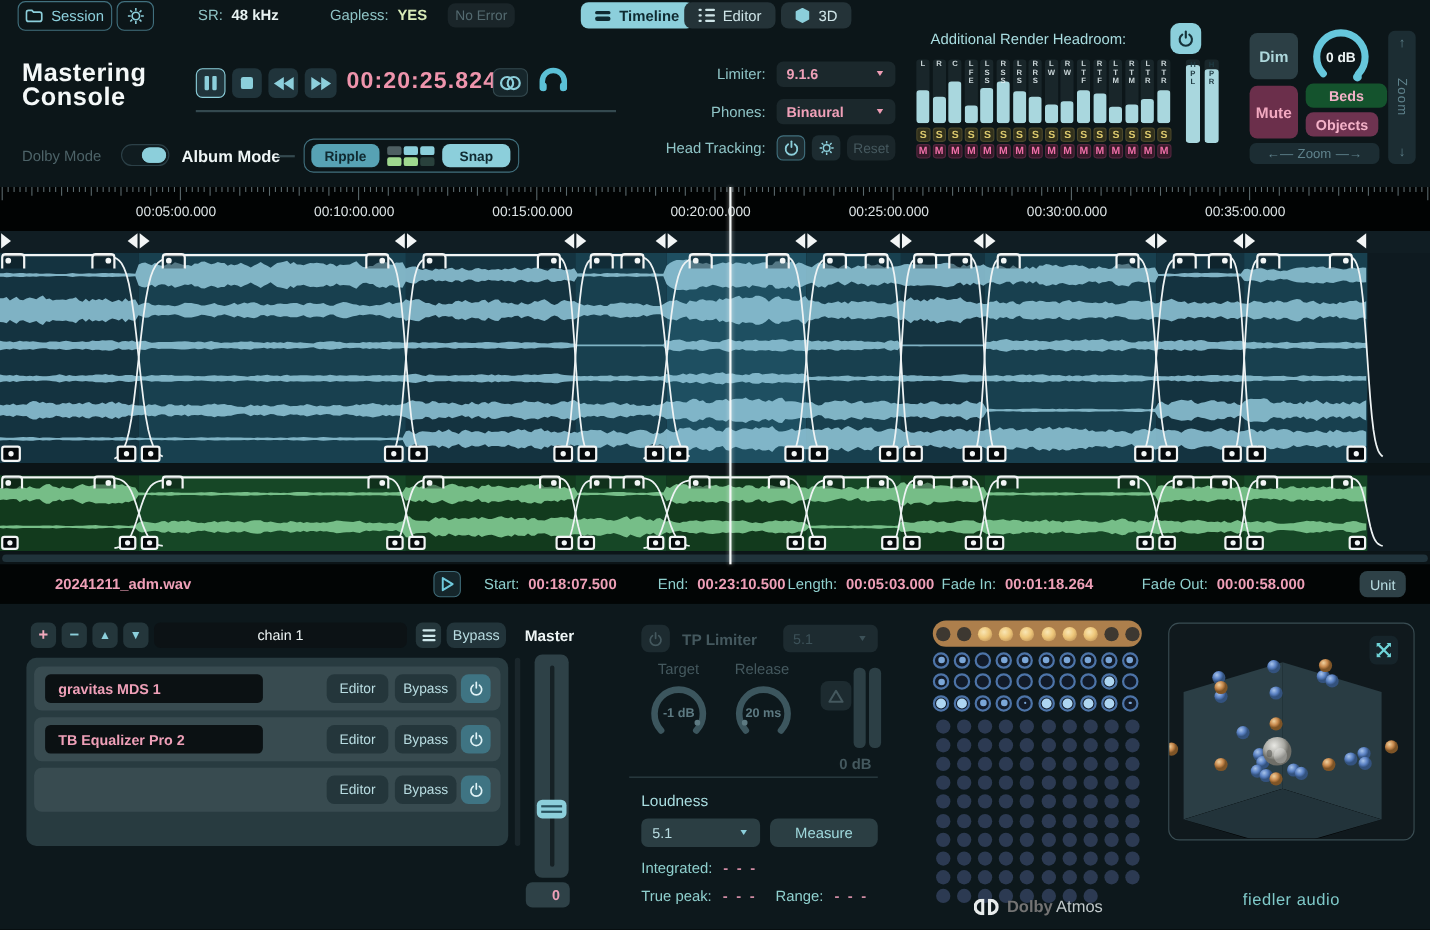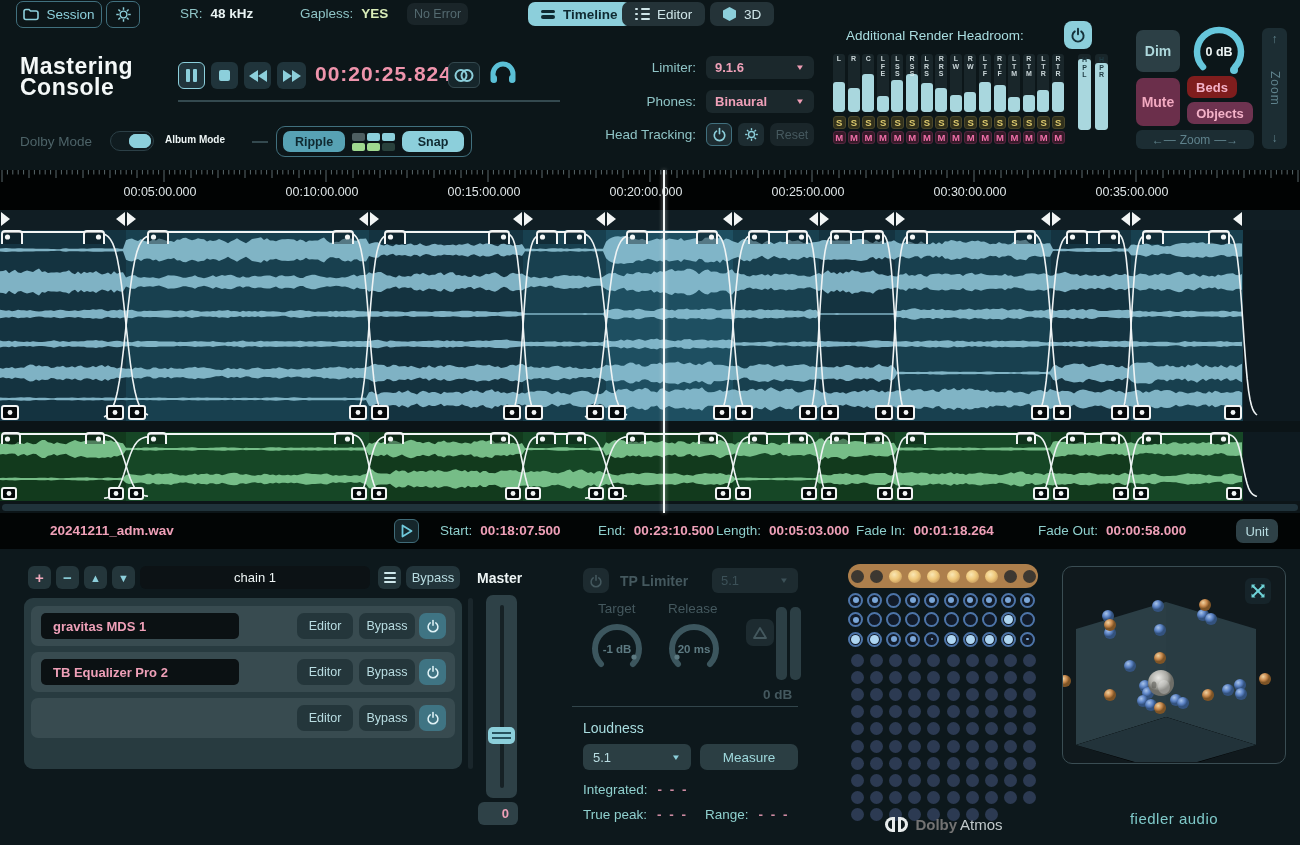--- a/index.html
+++ b/index.html
@@ -30,21 +30,21 @@
   .ed-icon i:before{ content:""; position:absolute; left:-6px; top:0; width:2.5px; height:2.5px; background:currentColor; border-radius:1px;}
   .hex{ width:13px; height:14px; background:#8ccfdb; clip-path:polygon(50% 0,100% 25%,100% 75%,50% 100%,0 75%,0 25%); }
   #logo{ left:20px; top:56px; color:#f4f8f8; font-weight:bold; font-size:23px; line-height:20.5px; letter-spacing:.5px;}
   .transport{ position:absolute; width:27px; height:27px; border-radius:6px; background:#20343b;
               display:flex; align-items:center; justify-content:center; cursor:pointer; }
   .tri-r{ width:0; height:0; border-style:solid; border-width:6px 0 6px 9px; border-color:transparent transparent transparent #8ccfdb; }
   .tri-l{ width:0; height:0; border-style:solid; border-width:6px 9px 6px 0; border-color:transparent #8ccfdb transparent transparent; }
   #timecode{ left:288px; top:62px; font-size:21px; letter-spacing:1px; color:#ef94ac; font-weight:bold; }
   #transport-divider{ left:178px; top:100px; width:382px; height:2px; background:#34494f; }
   #batch-label{ left:20px; top:134px; font-size:13.5px; color:#4d6368; }
-  #album-label{ left:165px; top:134px; font-size:10px; color:#eef5f5; font-weight:bold; }
+  #album-label{ left:165px; top:134px; font-size:15px; color:#eef5f5; font-weight:bold; }
   #mode-toggle{ left:110px; top:131px; width:44px; height:20px; border-radius:10px; background:#101c20;
                 border:1px solid #2c4047; cursor:pointer; }
   #mode-toggle .knob{ position:absolute; right:2px; top:2px; width:22px; height:14px; border-radius:7px; background:#8ccfdb; }
   #mode-dash{ left:252px; top:141px; width:16px; height:2px; background:#34494f; }
   #ripple-group{ left:276px; top:126px; width:196px; height:31px; border:1.5px solid #41707e; border-radius:9px;
                  display:flex; align-items:center; gap:7px; padding:0 6px; }
   #ripple-btn{ width:62px; height:21px; background:#57a2b4; color:#0f2a31; font-weight:bold; font-size:12.5px; }
   #snap-btn{ width:62px; height:21px; background:#8ccfdb; color:#0f2a31; font-weight:bold; font-size:12.5px; }
   #grid-icon{ display:grid; grid-template-columns:repeat(3,13px); grid-auto-rows:8px; gap:2px; }
   #grid-icon i{ border-radius:2px; }
@@ -72,21 +72,21 @@
   .mbtn{ top:77px; background:#371a29; color:#ef6fa8; border:1px solid #54263f; }
   #hp-meters{ left:1078px; top:54px; width:34px; height:80px; }
   .hslot{ position:absolute; top:0; width:13px; height:76px; background:#19262a; border-radius:3px; overflow:hidden; }
   .hfill{ position:absolute; bottom:0; width:13px; background:#a9d7de; border-radius:3px; }
   .hlabel{ position:absolute; top:2px; width:13px; text-align:center; font-size:7px; line-height:7.5px; color:#1f3a42; font-weight:bold; z-index:2;}
   
   .mon-btn{ position:absolute; border-radius:7px; display:flex; align-items:center; justify-content:center;
             font-size:14px; cursor:pointer; font-weight:bold; }
   #dim-btn{ left:1136px; top:30px; width:44px; height:42px; background:#2c3f45; color:#aed8dc; }
   #mute-btn{ left:1136px; top:78px; width:44px; height:48px; background:#6b2f4b; color:#f2a9c0; }
-  #beds-btn{ left:1187px; top:76px; width:50px; height:22px; background:#7f1d1d; color:#f4b2c8; font-size:13px;}
+  #beds-btn{ left:1187px; top:76px; width:74px; height:22px; background:#14532d; color:#f4b2c8; font-size:13px;}
   #objects-btn{ left:1187px; top:102px; width:66px; height:22px; background:#6e3350; color:#f4b2c8; font-size:13px;}
   #knob-main{ left:1190px; top:26px; width:58px; height:52px; }
   #knob-main .val{ position:absolute; left:0; top:19px; width:58px; text-align:center; color:#eef5f5; font-size:12.5px; font-weight:bold;}
   #zoom-h{ left:1136px; top:130px; width:118px; height:19px; background:#1c2d33; border-radius:6px;
            color:#5f828c; font-size:12px; display:flex; align-items:center; justify-content:center; gap:4px; cursor:pointer;}
   #zoom-v{ left:1262px; top:28px; width:25px; height:121px; background:#1c2d33; border-radius:6px; color:#5f828c;
            display:flex; flex-direction:column; align-items:center; justify-content:space-between; padding:4px 0; font-size:12px; cursor:pointer;}
   #zoom-v .vtext{ writing-mode:vertical-rl; letter-spacing:1px; }
 
   

